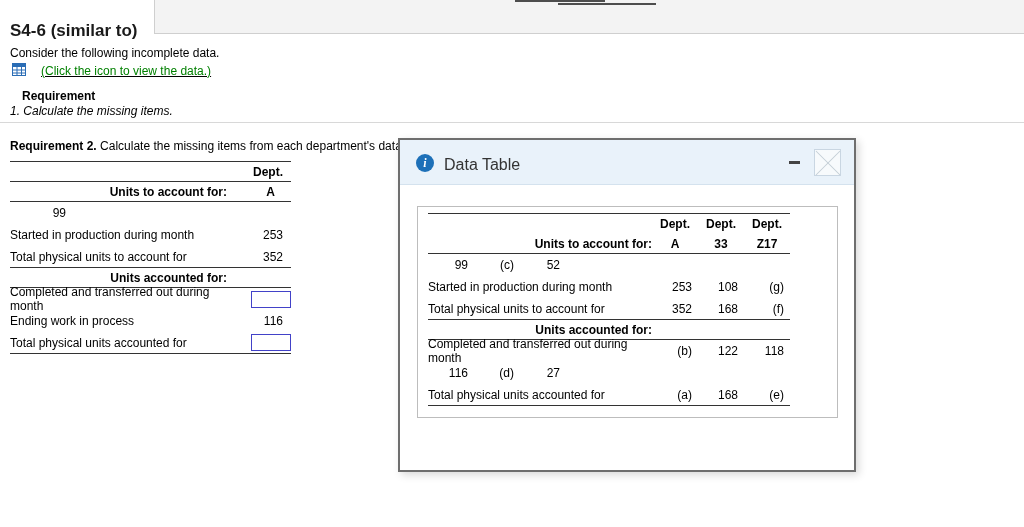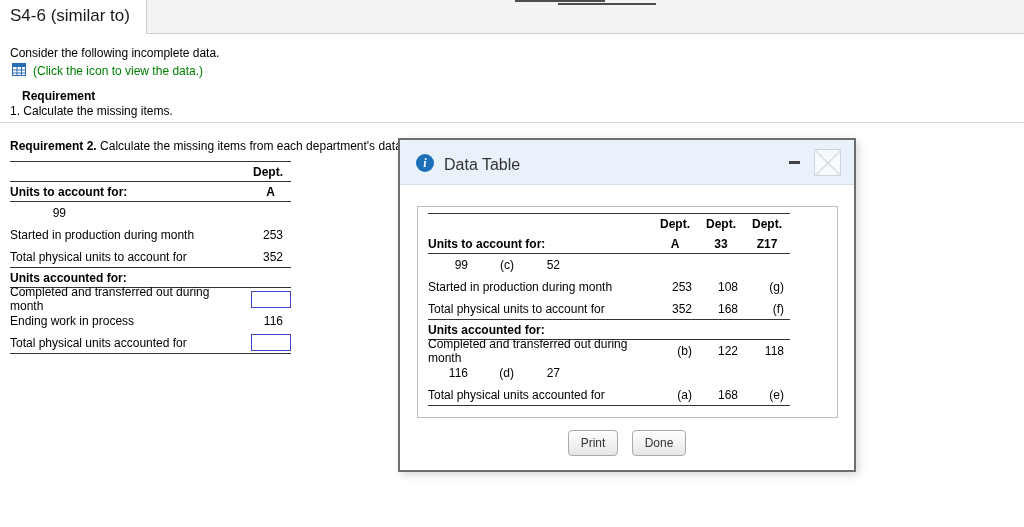--- a/index.html
+++ b/index.html
@@ -6,47 +6,47 @@
   html,body { width:1024px; height:527px; }
   body {
     position:relative; overflow:hidden; background:#fff; color:#000;
     font-family:"Liberation Sans", sans-serif; font-size:12px;
   }
 
   
   .topbar { position:absolute; left:0; top:0; width:1024px; height:34px;
             background:#f3f3f3; border-bottom:1px solid #cfcfcf; }
   .title-tab { position:absolute; left:0; top:0; height:34px; background:#fff;
-               border-right:1px solid #cfcfcf; padding:6px 16px 0 10px;
-               font-size:17px; color:#1a1a1a; white-space:nowrap; }
+               border-right:1px solid #cfcfcf; padding:21px 16px 0 10px;
+               font-size:17px; color:#1a1a1a; white-space:nowrap;font-weight:bold; }
   .top-artifact { position:absolute; height:2px; background:#4d4d4d; }
   .ta1 { left:515px; top:0; width:90px; }
   .ta2 { left:558px; top:3px; width:98px; }
 
   
   .intro-line { position:absolute; left:10px; top:46px; }
-  .icon-row { position:absolute; left:12px; top:63px; display:flex; align-items:center; gap:7px; }
+  .icon-row { position:absolute; left:12px; top:63px; display:flex; align-items:center; gap:15px;text-decoration:underline; }
   .link-green { color:#008000; cursor:pointer; }
   .req-head { position:absolute; left:10px; top:89px; font-weight:bold;padding-left:12px; }
-  .req-item { position:absolute; left:10px; top:104px; }
+  .req-item { position:absolute; left:10px; top:104px;font-style:italic; }
   .divider { position:absolute; left:0; top:122px; width:1024px; height:1px; background:#d8d8d8; }
 
   
   .ws-title { position:absolute; left:10px; top:139px; }
   .ws-title .b { font-weight:bold; }
 
   .wtable { position:absolute; left:10px; top:161px; width:281px; border-top:1px solid #333; }
   .wrow { display:flex; align-items:center; height:22px; }
   .wrow.hrow { height:20px; }
   .wrow .lbl { flex:1; }
   .wrow .val { width:64px; text-align:right; padding-right:8px; }
   .wrow .val.suba { padding-right:16px; }
   .wrow .val.input-cell { padding-right:0; }
   .bb { border-bottom:1px solid #333; }
-  .bold { font-weight:bold; }
+  .bold { font-weight:bold;text-align:right; }
   .answer-input { width:40px; height:17px; border:1px solid #4242c8; background:#fff;
                   font-family:"Liberation Sans", sans-serif; font-size:12px; padding:0 2px; }
 
   
   .modal { position:absolute; left:398px; top:138px; width:458px; height:334px;
            background:#fff; border:2px solid #6e6e6e; box-shadow:3px 3px 8px rgba(0,0,0,0.15); }
   .modal-header { position:absolute; left:0; top:0; right:0; height:45px;
                   background:#e9f2fa; border-bottom:1px solid #d4e2ee; }
   .info-icon { position:absolute; left:16px; top:14px; width:18px; height:18px; border-radius:50%;
                background:#1d70b8; color:#fff; text-align:center; line-height:18px;
@@ -202,17 +202,13 @@
       </div>
       <div class="drow bb">
         <span class="dlbl">Total physical units accounted for</span>
         <span class="dval">(a)</span>
         <span class="dval">168</span>
         <span class="dval">(e)</span>
       </div>
     </div>
   </div>
 
-  <div class="modal-buttons">
-    <button class="btn">Print</button>
-    <button class="btn">Done</button>
-  </div>
 </div>
 
 </body></html>

